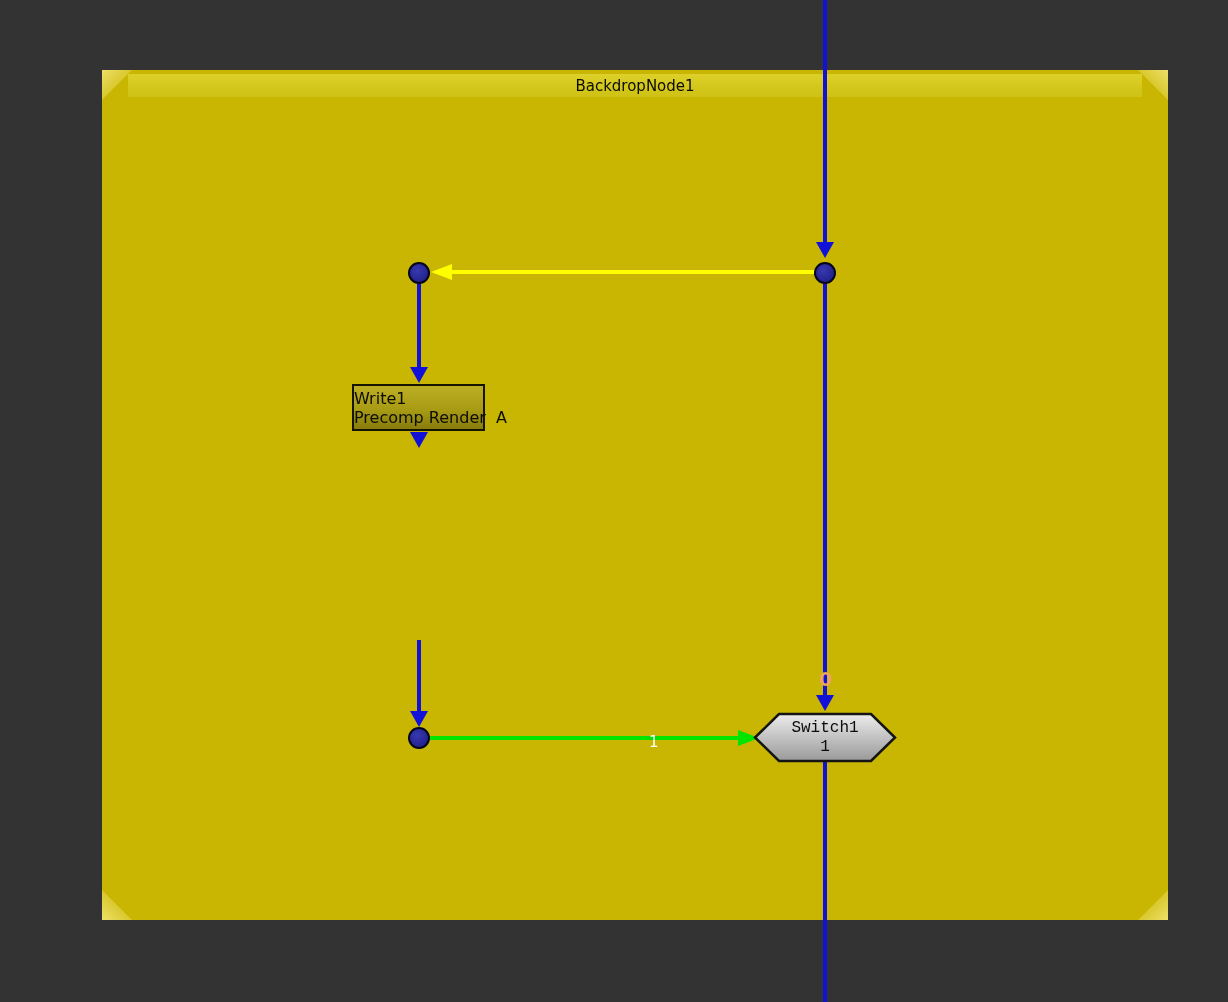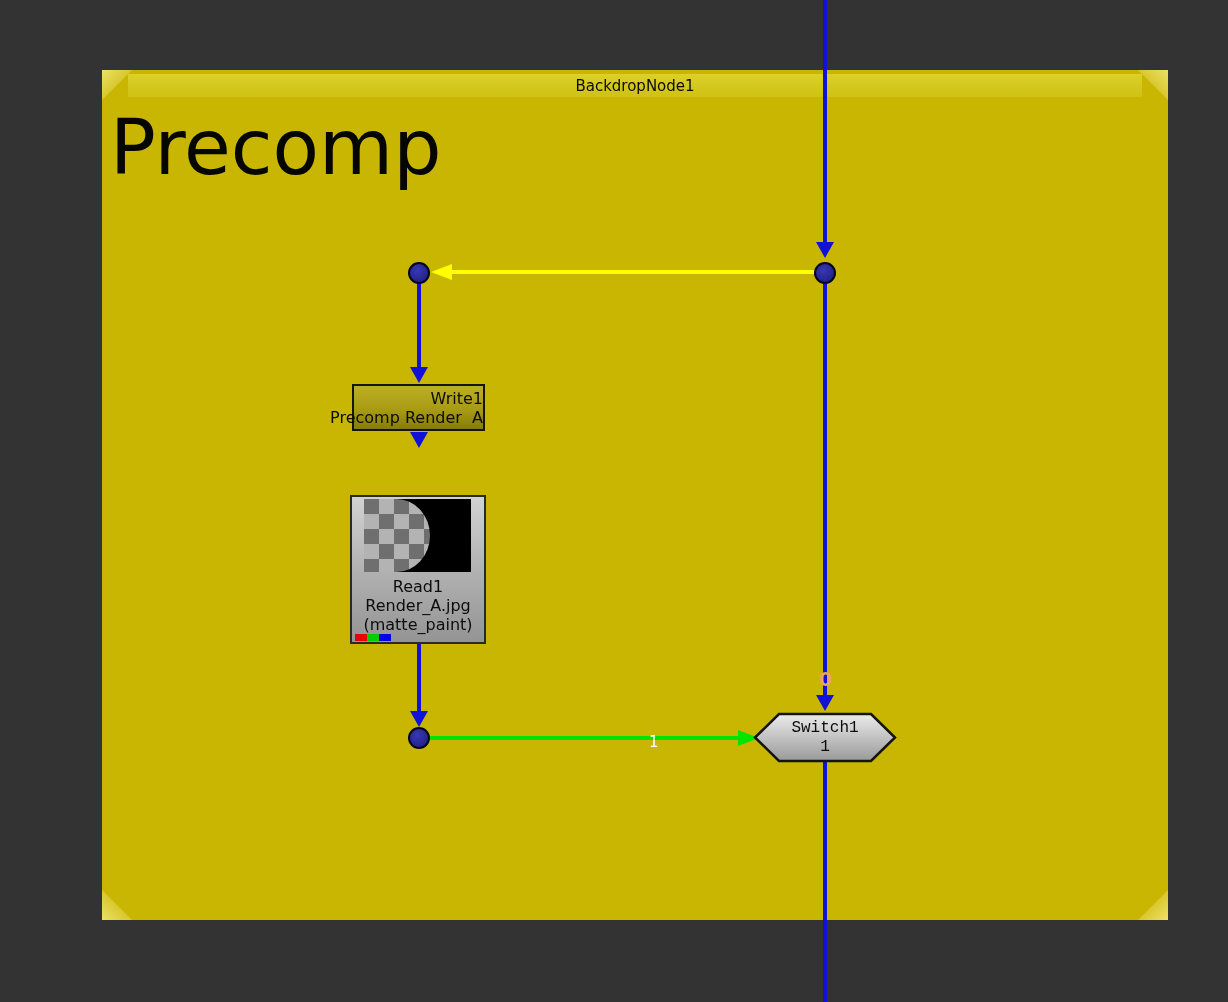--- a/index.html
+++ b/index.html
@@ -63,21 +63,21 @@
     position:absolute;width:18px;height:18px;border-radius:50%;
     background:radial-gradient(circle at 40% 35%,#3838b2 0%,#24248e 70%);
     border:2px solid #05051e;
   }
 
   
   .node-write{
     position:absolute;left:340px;top:384px;width:129px;height:43px;
     background:linear-gradient(180deg,#bcae24 0%,#a89b14 55%,#877c0c 100%);
     border:2px solid #151500;
-    display:flex;flex-direction:column;align-items:flex-end;justify-content:center;
+    display:flex;flex-direction:column;align-items:flex-start;justify-content:center;
     font-size:16px;color:#0c0c00;line-height:19px;
   }
   .node-write span{white-space:pre;flex-shrink:0;}
 
   
   .node-read{
     position:absolute;left:338px;top:495px;width:132px;height:145px;
     background:linear-gradient(180deg,#d2d2d2 0%,#b2b2b2 50%,#949494 100%);
     border:2px solid #2a2a2a;
     color:#0c0c0c;font-size:16px;
@@ -119,21 +119,20 @@
 <div class="stage">
 
   <div class="backdrop">
     <div class="bd-corner tl"></div>
     <div class="bd-corner tr"></div>
     <div class="bd-corner bl"></div>
     <div class="bd-corner br"></div>
     <div class="bd-titlebar">
       <span>BackdropNode1</span>
     </div>
-    <div class="bd-label">Precomp</div>
   </div>
 
   <div class="wire-v" style="left:811px;top:0;height:244px;"></div>
   <div class="arrow-down" style="left:804px;top:242px;"></div>
   <div class="wire-v" style="left:811px;top:283px;height:414px;"></div>
   <div class="arrow-down" style="left:804px;top:695px;"></div>
   <div class="wire-v" style="left:811px;top:762px;height:240px;"></div>
 
   <div class="wire-h wire-yellow" style="left:428px;top:270px;width:377px;"></div>
   <div class="arrow-left" style="left:419px;top:264px;"></div>
@@ -152,35 +151,20 @@
 
   <div class="dot" style="left:396px;top:262px;"></div>
   <div class="dot" style="left:802px;top:262px;"></div>
   <div class="dot" style="left:396px;top:727px;"></div>
 
   <div class="node-write">
     <span>Write1</span>
     <span>Precomp Render  A</span>
   </div>
 
-  <div class="node-read">
-    <div class="read-thumb">
-      <div class="read-checker"></div>
-    </div>
-    <div class="read-text">
-      <div>Read1</div>
-      <div>Render_A.jpg</div>
-      <div>(matte_paint)</div>
-    </div>
-    <div class="chips">
-      <div class="chip r"></div>
-      <div class="chip g"></div>
-      <div class="chip b"></div>
-    </div>
-  </div>
 
   <div class="node-switch">
     <svg width="144" height="51">
       <defs>
         <linearGradient id="swgrad" x1="0" y1="0" x2="0" y2="1">
           <stop offset="0%" stop-color="#ececec"></stop>
           <stop offset="50%" stop-color="#c2c2c2"></stop>
           <stop offset="100%" stop-color="#9a9a9a"></stop>
         </linearGradient>
       </defs>

